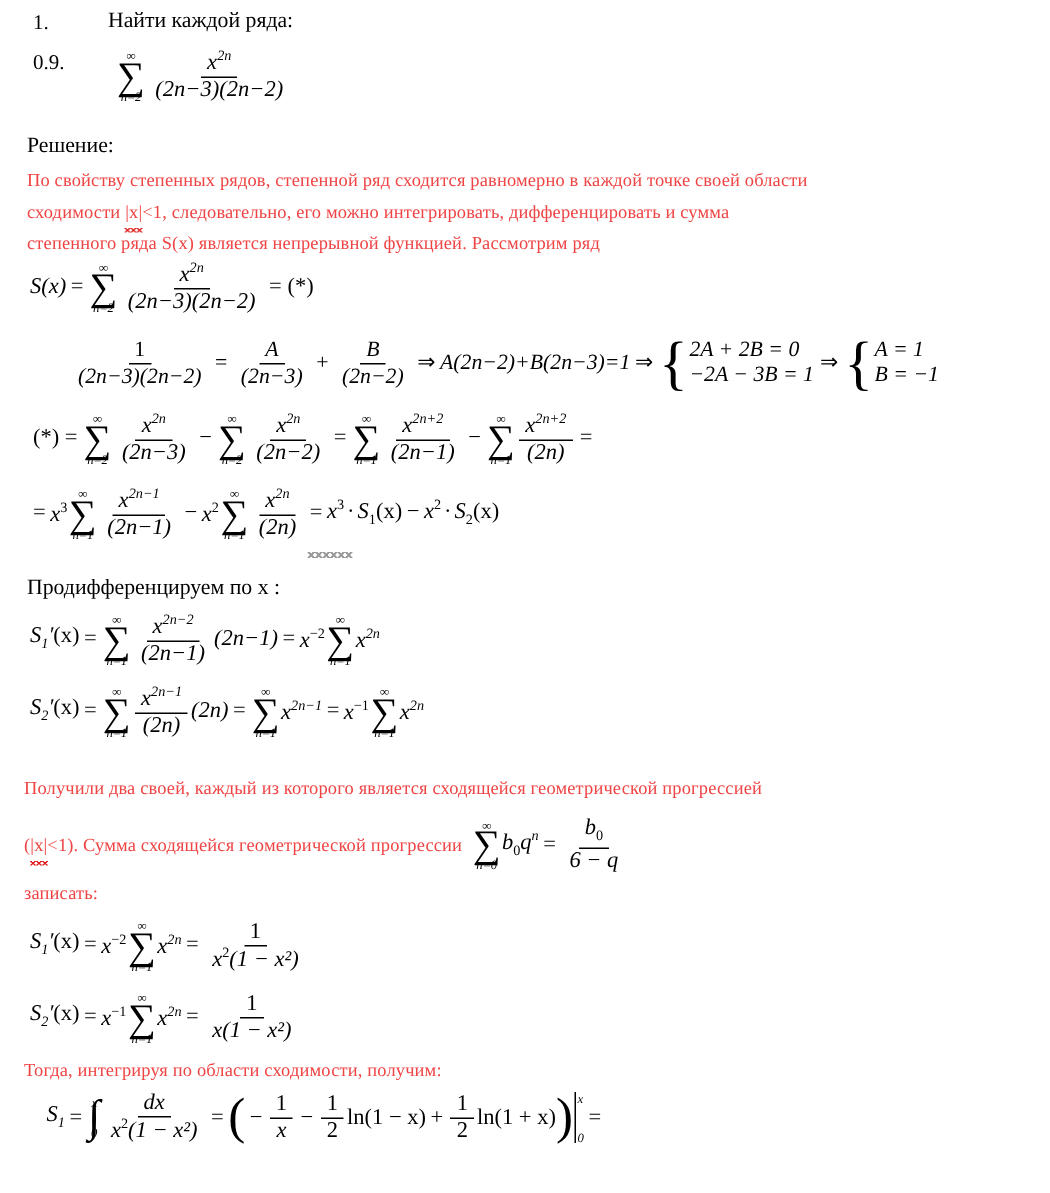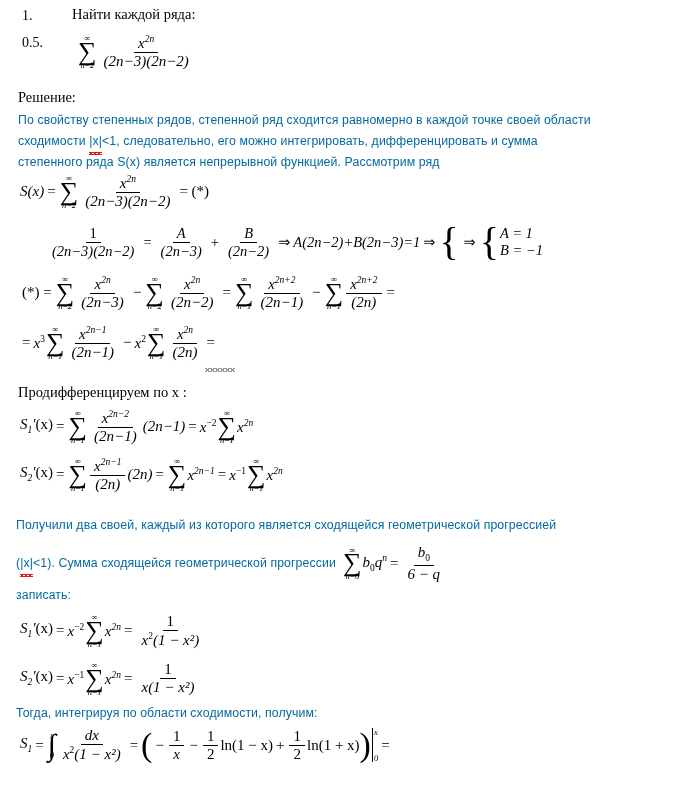--- a/index.html
+++ b/index.html
@@ -11,24 +11,24 @@
     width: 700px;
     height: 795px;
     position: relative;
     font-family: "Liberation Sans", sans-serif;
     color: #000000;
     overflow: hidden;
   }
 
   
   .prose {
-    font-family: Liberation Sans, sans-serif;
+    font-family: Liberation Serif, serif;
     font-size: 12.3px;
     line-height: 21px;
-    color: #0369a1;
+    color: #ef4444;
     letter-spacing: .1px;
   }
   .heading-serif {
     font-family: "Liberation Serif", serif;
     font-size: 14.5px;
     color: #000;
   }
   .num-label {
     font-family: "Liberation Serif", serif;
     font-size: 14px;
@@ -204,21 +204,21 @@
 <body>
 
 <div class="row" style="left:22px; top:6px;">
   <span class="num-label">1.</span>
 </div>
 <div class="row" style="left:72px; top:5px;">
   <span class="heading-serif">Найти каждой ряда:</span>
 </div>
 
 <div class="row" style="left:22px; top:33px;">
-  <span class="num-label">0.5.</span>
+  <span class="num-label">0.9.</span>
 </div>
 <div class="row" style="left:77px; top:27px;">
   <span class="math">
     <span class="sum">
       <span class="lim lim-top">∞</span>
       <span class="sigma">∑</span>
       <span class="lim lim-bot">n=2</span>
     </span>
     <span class="frac">
       <span class="fr-top"><span>x</span><sup class="e">2n</sup></span>
@@ -273,20 +273,24 @@
     <span class="op">+</span>
     <span class="frac">
       <span class="fr-top">B</span>
       <span class="fr-bot">(2n−2)</span>
     </span>
     <span class="op">⇒</span>
     <span>A(2n−2)+B(2n−3)=1</span>
     <span class="op">⇒</span>
     <span class="sys">
       <span class="brace">{</span>
+      <span class="rows">
+        <span>2A + 2B = 0</span>
+        <span>−2A − 3B = 1</span>
+      </span>
     </span>
     <span class="op">⇒</span>
     <span class="sys">
       <span class="brace">{</span>
       <span class="rows">
         <span>A = 1</span>
         <span>B = −1</span>
       </span>
     </span>
   </span>
@@ -356,20 +360,23 @@
     <span class="sum">
       <span class="lim lim-top">∞</span>
       <span class="sigma">∑</span>
       <span class="lim lim-bot">n=1</span>
     </span>
     <span class="frac">
       <span class="fr-top"><span>x</span><sup class="e">2n</sup></span>
       <span class="fr-bot">(2n)</span>
     </span>
     <span class="op">=</span>
+    <span>
+      <span>x</span><sup class="en">3</sup><span class="op tight">·</span><span>S</span><sub class="en">1</sub><span class="up">(x)</span><span class="op">−</span><span>x</span><sup class="en">2</sup><span class="op tight">·</span><span>S</span><sub class="en">2</sub><span class="up">(x)</span>
+    </span>
   </span>
 </div>
 
 <div class="squig-gray" style="left:205px; top:368px; width:30px;"></div>
 
 <div class="row" style="left:18px; top:383px;">
   <span class="heading-serif">Продифференцируем по x :</span>
 </div>
 
 <div class="row" style="left:20px; top:409px;">
@@ -489,21 +496,21 @@
       <span class="fr-top num">1</span>
       <span class="fr-bot">x(1 − x²)</span>
     </span>
   </span>
 </div>
 
 <div class="row prose" style="left:16px; top:703px;">
   <span>Тогда, интегрируя по области сходимости,  получим:</span>
 </div>
 
-<div class="row" style="left:20px; top:728px;">
+<div class="row" style="left:31px; top:728px;">
   <span class="math">
     <span><span>S</span><sub class="e">1</sub></span>
     <span class="op">=</span>
     <span class="intg">
       <span class="lim lim-top">x</span>
       <span class="ismb">∫</span>
       <span class="lim lim-bot">0</span>
     </span>
     <span class="frac">
       <span class="fr-top">dx</span>

